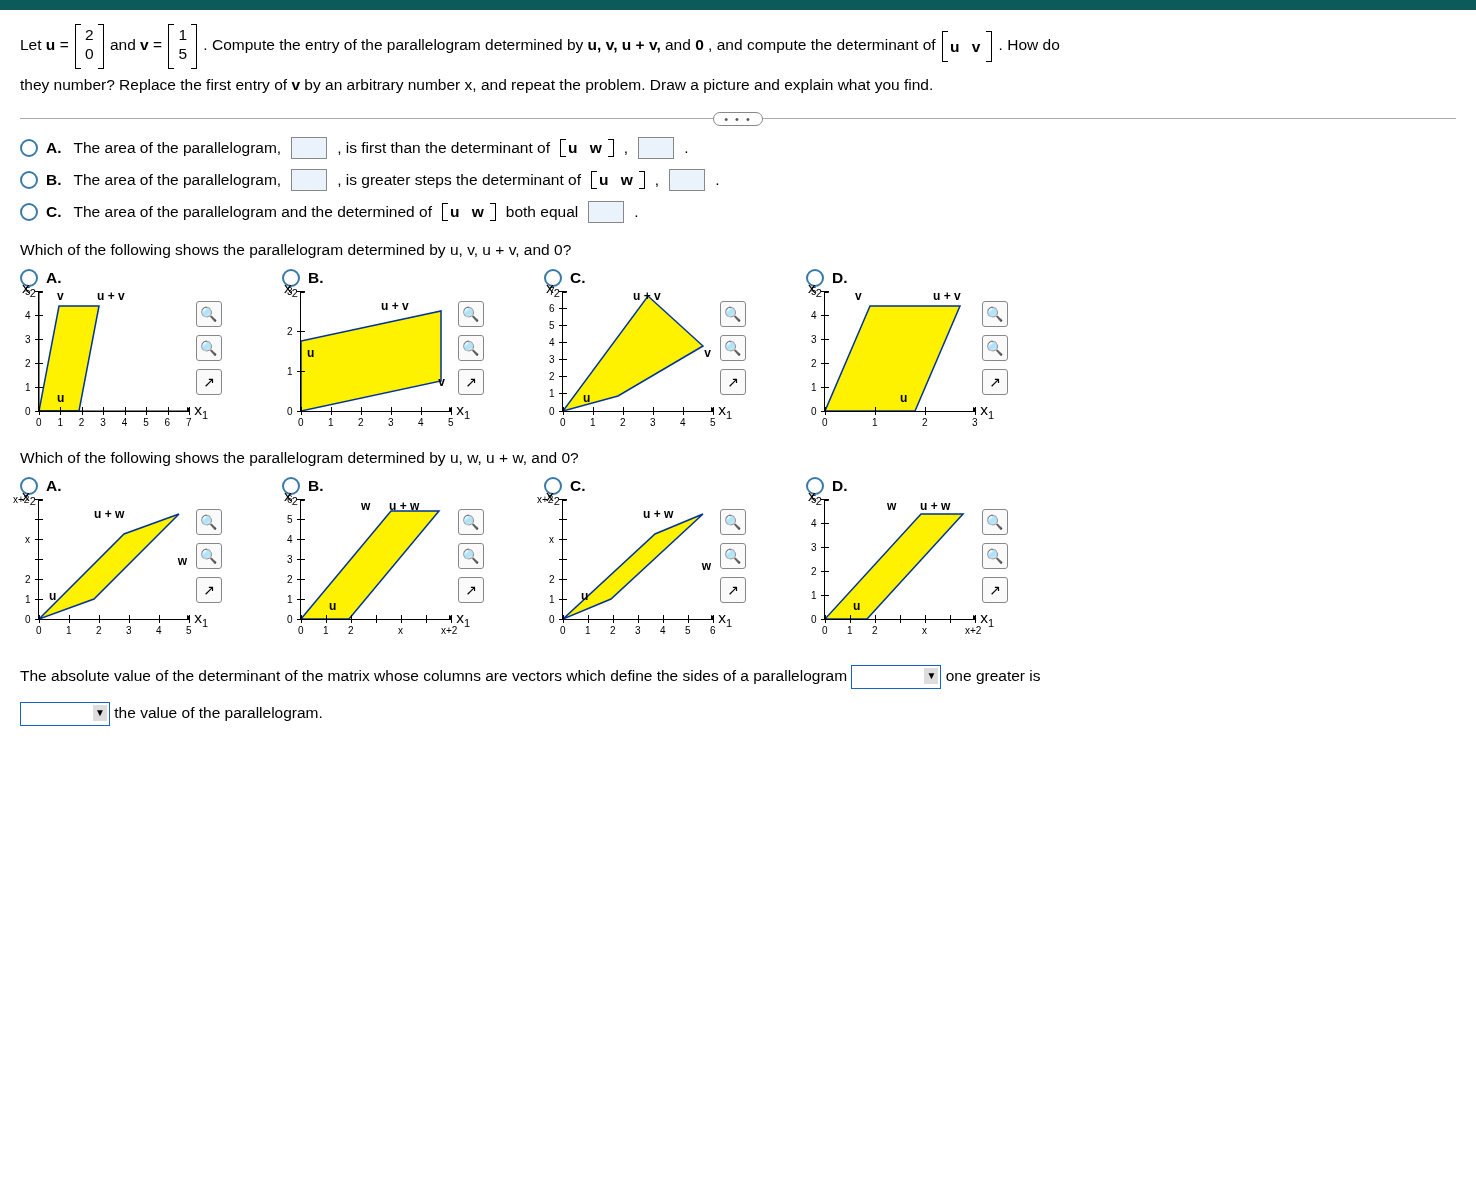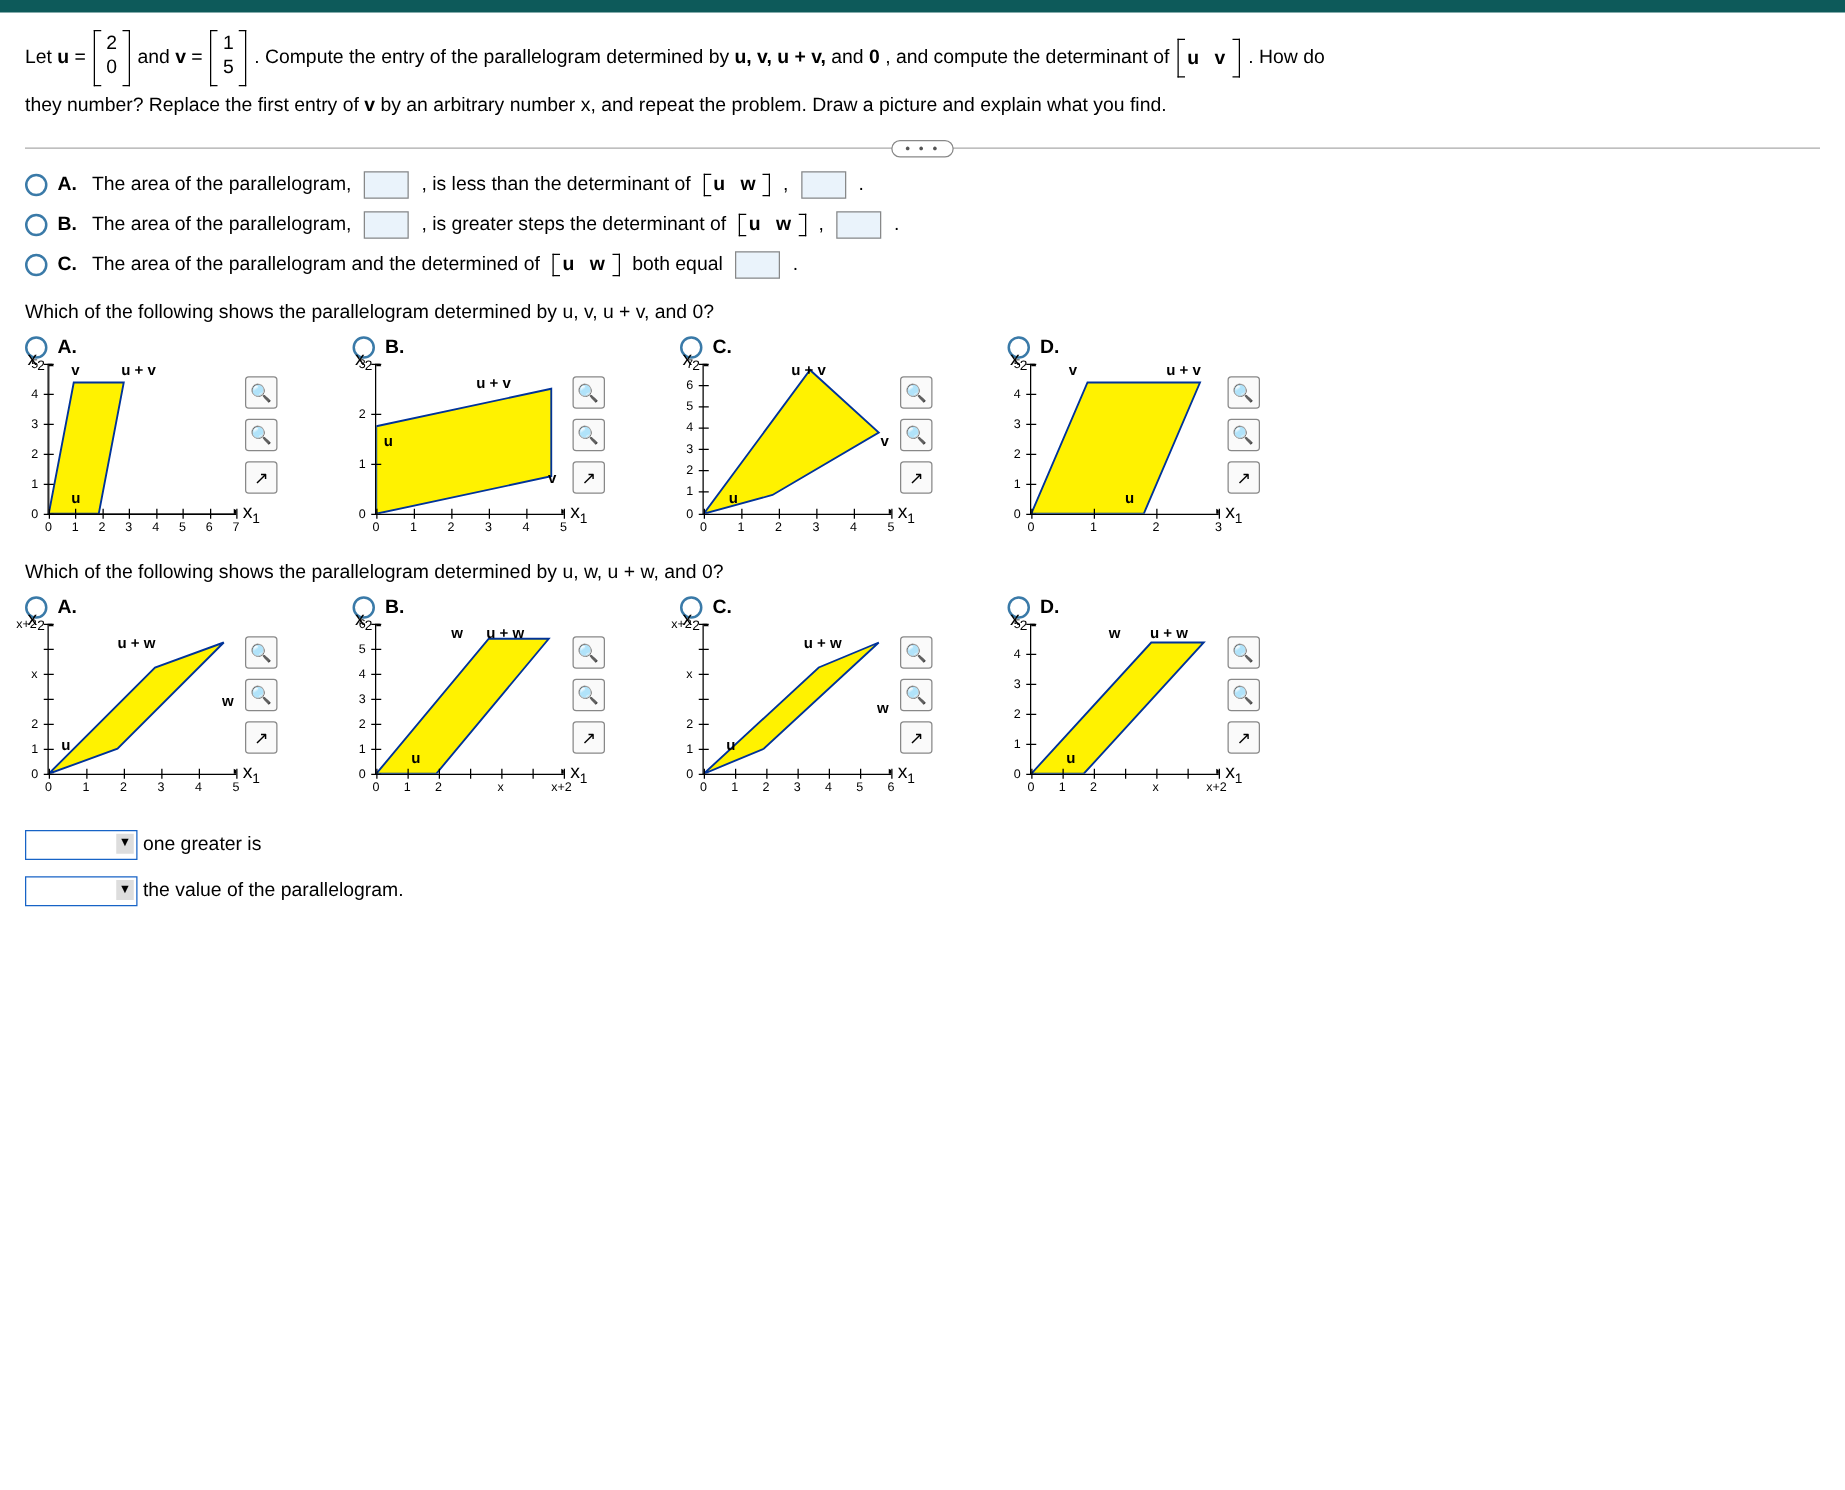--- a/index.html
+++ b/index.html
@@ -74,21 +74,21 @@
 </div>
 
 <hr class="divider">
 <div class="more-divider"><span class="pill">• • •</span></div>
 
 <div class="choice-row">
   <span class="radio"></span>
   <span class="choice-label">A.</span>
   <span>The area of the parallelogram, </span>
   <span class="blank"></span>
-  <span>, is less than the determinant of </span>
+  <span>, is first than the determinant of </span>
   <span class="det"><span class="bold" style="letter-spacing:4px;">u  w</span></span>
   <span>, </span>
   <span class="blank"></span>
   <span>.</span>
 </div>
 
 <div class="choice-row">
   <span class="radio"></span>
   <span class="choice-label">B.</span>
   <span>The area of the parallelogram, </span>
@@ -549,20 +549,21 @@
       <span class="icon">🔍</span>
       <span class="icon">🔍</span>
       <span class="icon">↗</span>
     </div>
     </div>
   </div>
 </div>
 
 <div class="desc">
   <div style="margin-top:14px; line-height:2.4;">
+    <span>The absolute value of the determinant of the matrix whose columns are vectors which define the sides of a parallelogram </span>
     <span class="dropdown"><span class="tri">▼</span></span>
     <span> one greater is</span>
     <br>
     <span class="dropdown"><span class="tri">▼</span></span>
     <span> the value of the parallelogram.</span>
   </div>
 </div>
 
 </div>
 

